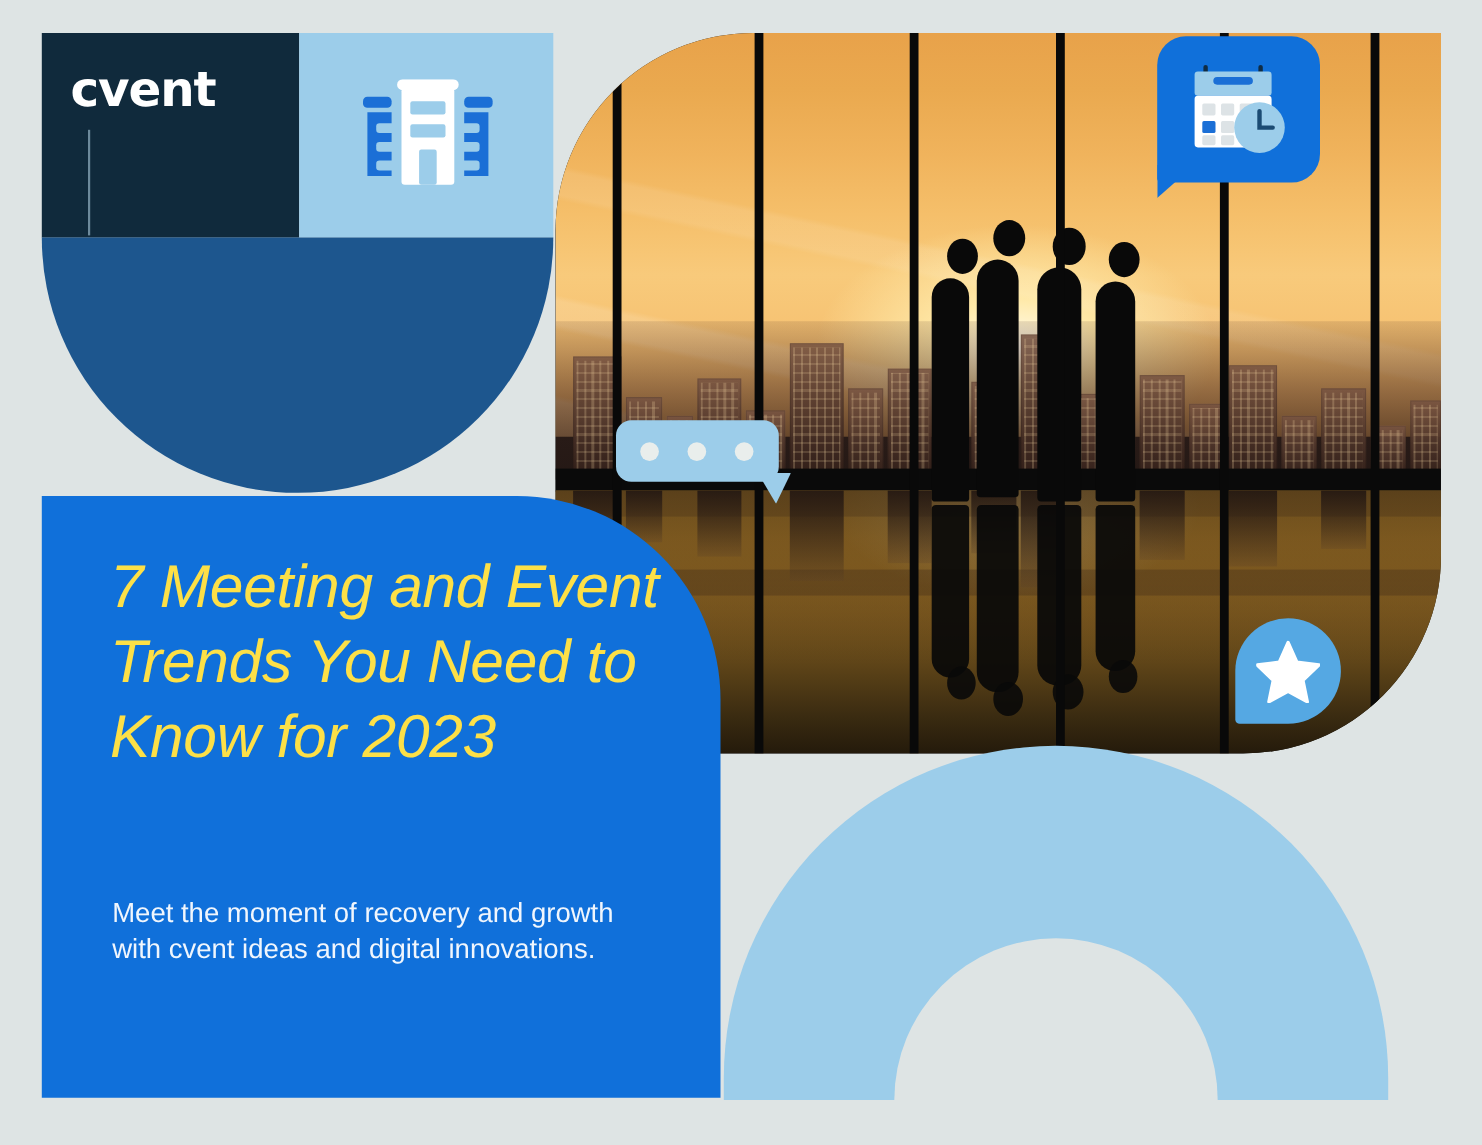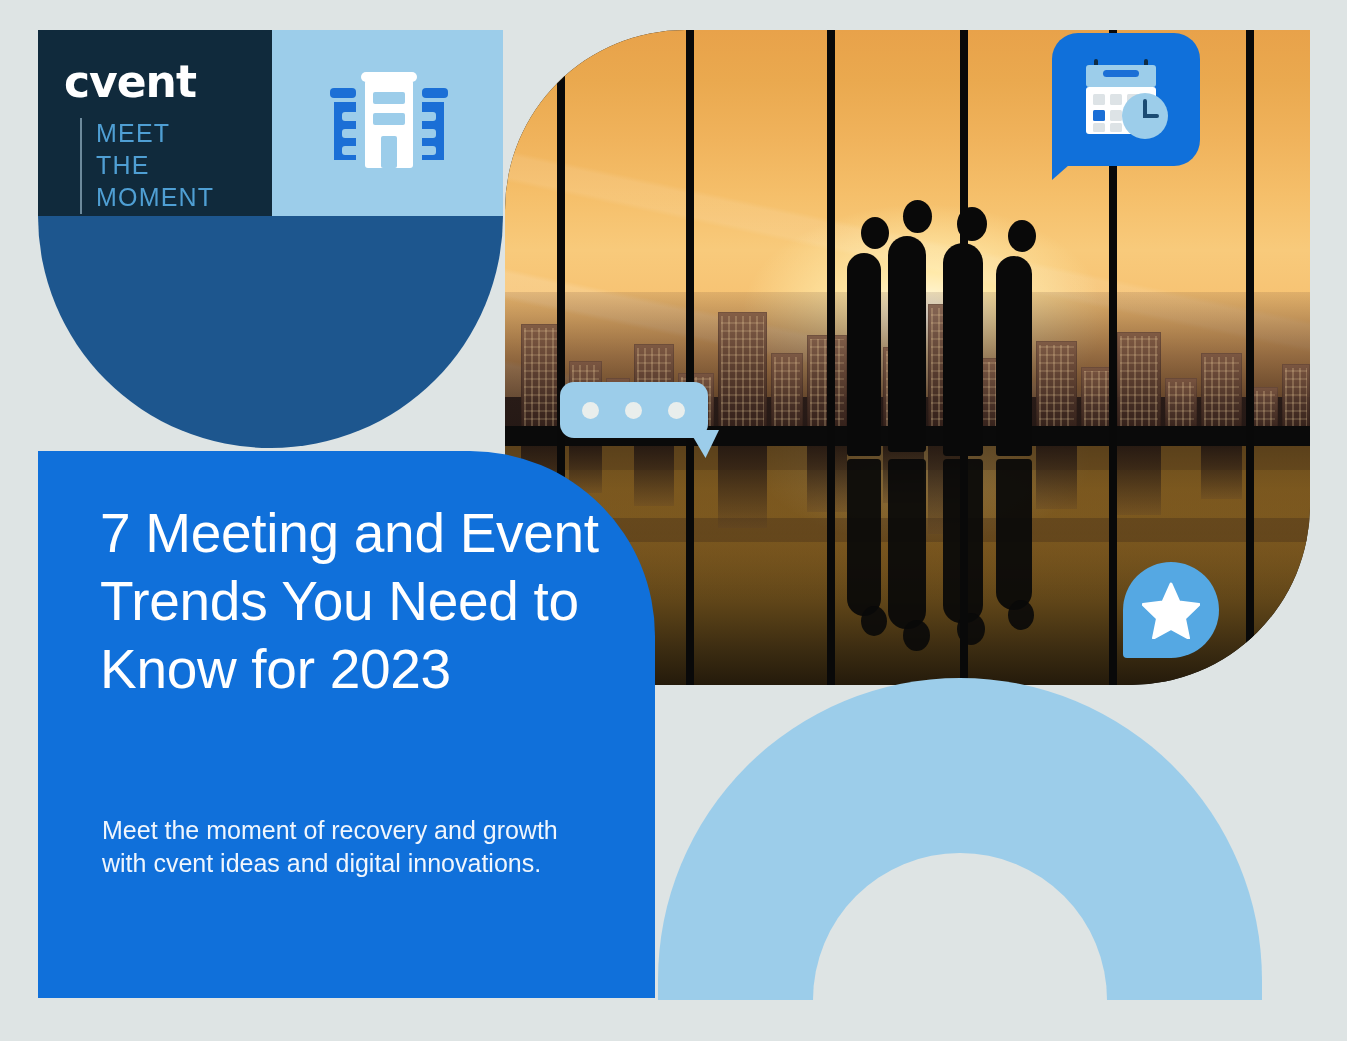--- a/index.html
+++ b/index.html
@@ -113,23 +113,24 @@
 
   
   .title-panel {
     position:absolute; left:38px; top:451px;
     width:617px; height:547px;
     background:#1070da;
     border-radius:0 185px 0 0;
   }
   .title {
     position:absolute; left:62px; top:48px; width:520px;
-    color:#ffffff; font-size:55px; line-height:1.24; font-weight:400;
+    color:#fde047; font-size:55px; line-height:1.24; font-weight:400;
     font-family:"Liberation Sans", sans-serif;
     letter-spacing:-0.3px;
+    font-style:italic;
   }
   .subtitle {
     position:absolute; left:64px; top:363px; width:500px;
     color:#f0f6fd; font-size:25px; line-height:1.33;
     font-family:"Liberation Sans", sans-serif;
   }
 
   
   .arc {
     position:absolute; left:658px; top:678px;
@@ -264,25 +265,20 @@
     <div class="mull" style="left:40%;"></div>
     <div class="mull" style="left:56.5%;"></div>
     <div class="mull" style="left:75%;"></div>
     <div class="mull" style="left:92%;"></div>
   </div>
 
   <div class="logo-navy">
     <div class="cvent-word">cvent</div>
     <div class="tagline-wrap">
       <div class="tag-rule"></div>
-      <div class="tagline">
-        <div>MEET</div>
-        <div>THE</div>
-        <div>MOMENT</div>
-      </div>
     </div>
   </div>
 
   <div class="logo-lightblue">
     <svg class="bldg" style="left:58px; top:42px;" viewBox="0 0 118 104">
       <rect x="0" y="16" width="26" height="10" rx="4" fill="#1b6fd6"></rect>
       <path d="M4 30 h22 v58 H4 z" fill="#1b6fd6"></path>
       <rect x="12" y="40" width="20" height="9" rx="3" fill="#9ccdea"></rect>
       <rect x="12" y="57" width="20" height="9" rx="3" fill="#9ccdea"></rect>
       <rect x="12" y="74" width="20" height="9" rx="3" fill="#9ccdea"></rect>

